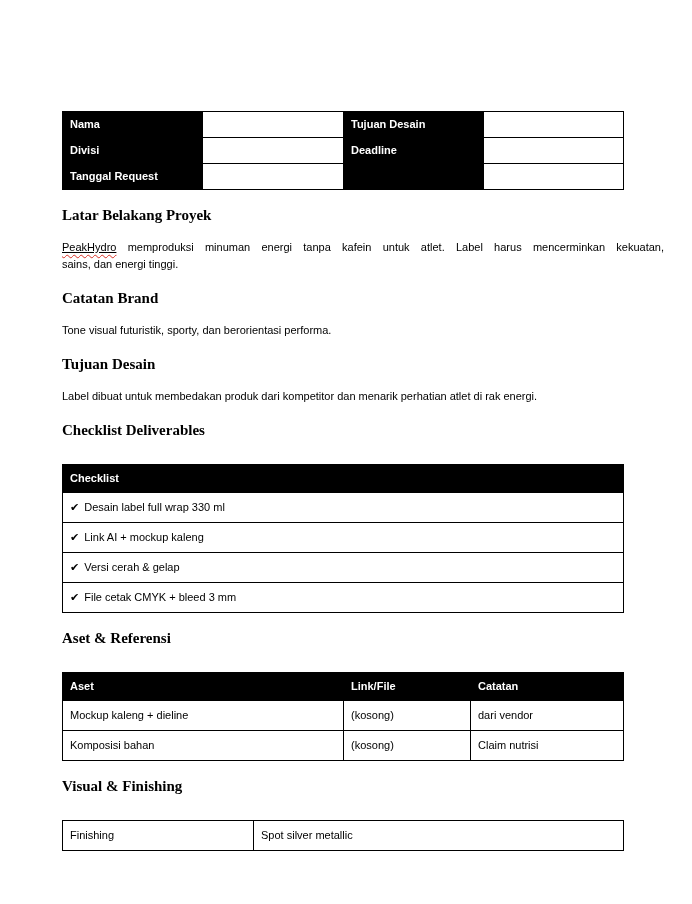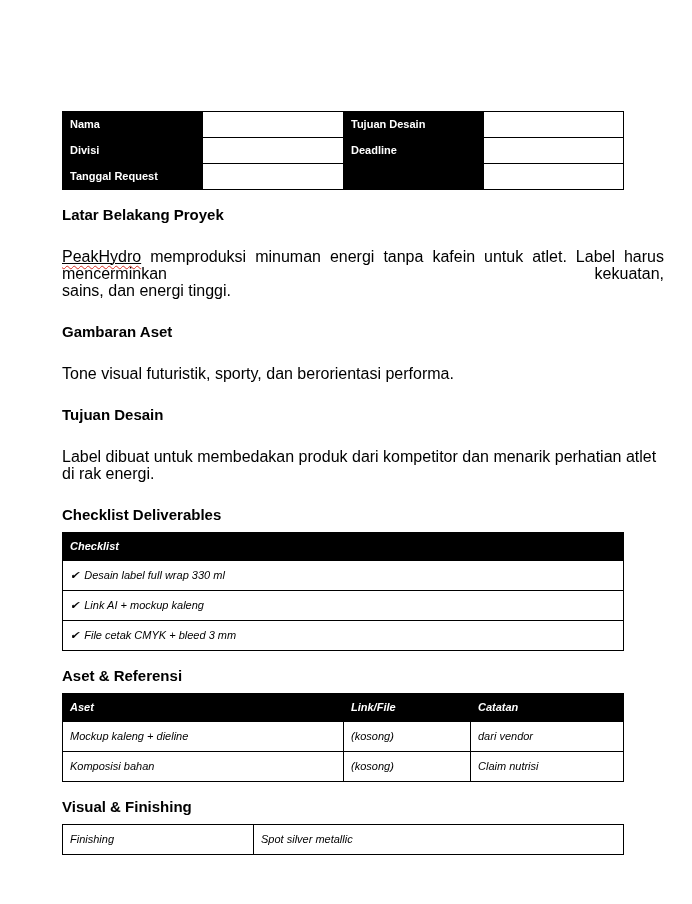--- a/index.html
+++ b/index.html
@@ -15,46 +15,47 @@
     box-sizing: border-box;
     width: 692px;
     min-height: 904px;
     padding: 111px 28px 40px 62px;
   }
   h2 {
     font-size: 15px;
     line-height: 16px;
     font-weight: bold;
     margin: 17px 0 9px 0;
+    font-family: Liberation Serif, serif;
   }
   p {
-    font-size: 16px;
+    font-size: 11px;
     line-height: 17px;
-    margin: 25px 0;
+    margin: 16px 0;
   }
   table {
     border-collapse: collapse;
     table-layout: fixed;
     width: 561px;
   }
   td, th {
     border: 1.5px solid #000000;
     font-size: 11px;
     line-height: 13px;
     text-align: left;
     vertical-align: middle;
     overflow: hidden;
   }
   .hd {
     background: #000000;
     color: #ffffff;
     font-weight: bold;
   }
   .info td { padding: 6px 7px; }
-  .sec-table { margin-top: 9px; font-style: italic; }
+  .sec-table { margin-top: 26px; }
   .sec-table .hd { padding: 7px 7px; }
   .sec-table .cell { padding: 8px 7px; }
   .check {
     display: inline-block;
     margin-right: 5px;
     font-size: 11px;
   }
   .jline {
     display: block;
     text-align: justify;
@@ -100,40 +101,43 @@
       </tr>
     </tbody>
   </table>
 
   <h2>Latar Belakang Proyek</h2>
   <p>
     <span class="jline"><span class="brand-underline"><span class="brand-squiggle">PeakHydro</span></span><span> memproduksi minuman energi tanpa kafein untuk atlet. Label harus mencerminkan kekuatan,</span></span>
     <span class="l2">sains, dan energi tinggi.</span>
   </p>
 
-  <h2>Gambaran Aset</h2>
+  <h2>Catatan Brand</h2>
   <p>Tone visual futuristik, sporty, dan berorientasi performa.</p>
 
   <h2>Tujuan Desain</h2>
   <p>Label dibuat untuk membedakan produk dari kompetitor dan menarik perhatian atlet di rak energi.</p>
 
   <h2>Checklist Deliverables</h2>
   <table class="sec-table">
     <colgroup>
         <col style="width:561px">
       </colgroup>
     <tbody>
       <tr>
         <td class="hd">Checklist</td>
       </tr>
       <tr>
         <td class="cell"><span class="check">✔</span><span>Desain label full wrap 330 ml</span></td>
       </tr>
       <tr>
         <td class="cell"><span class="check">✔</span><span>Link AI + mockup kaleng</span></td>
+      </tr>
+      <tr>
+        <td class="cell"><span class="check">✔</span><span>Versi cerah &amp; gelap</span></td>
       </tr>
       <tr>
         <td class="cell"><span class="check">✔</span><span>File cetak CMYK + bleed 3 mm</span></td>
       </tr>
     </tbody>
   </table>
 
   <h2>Aset &amp; Referensi</h2>
   <table class="sec-table">
     <colgroup>

